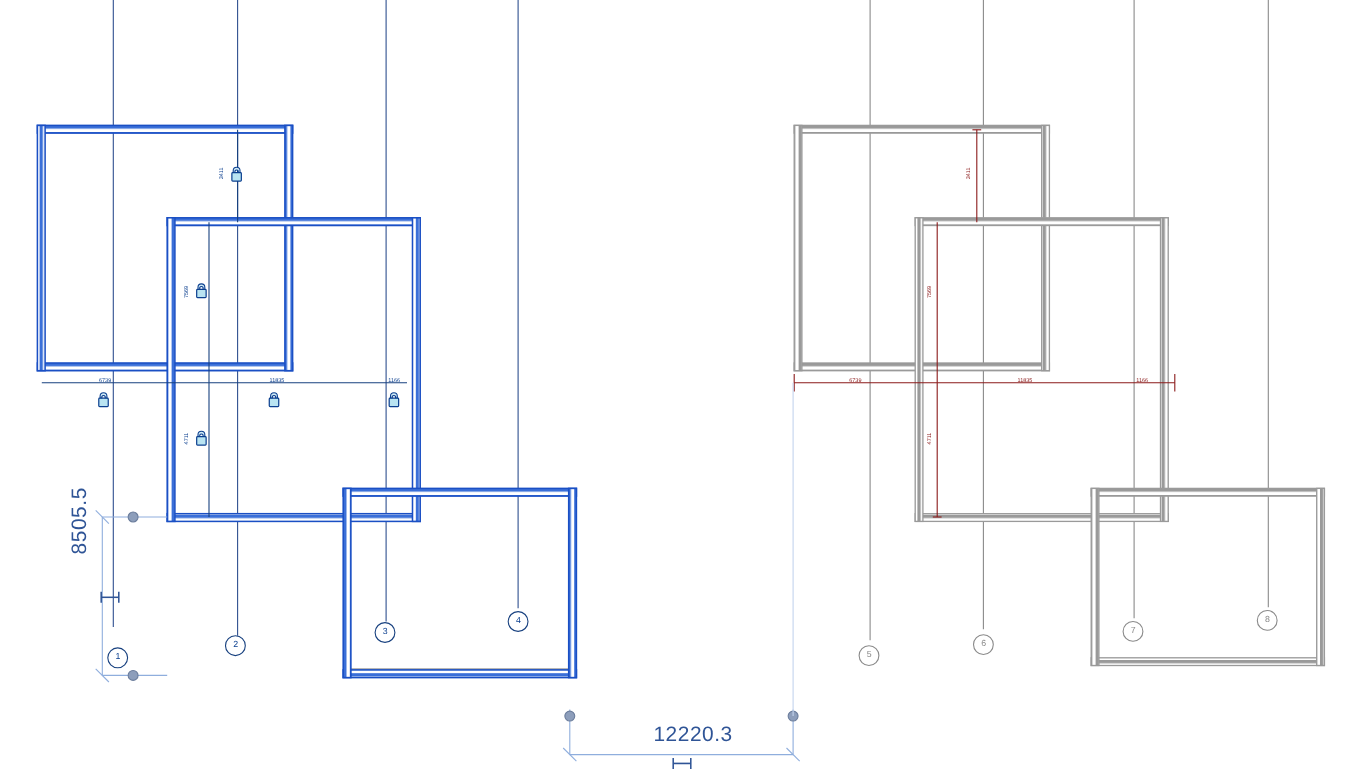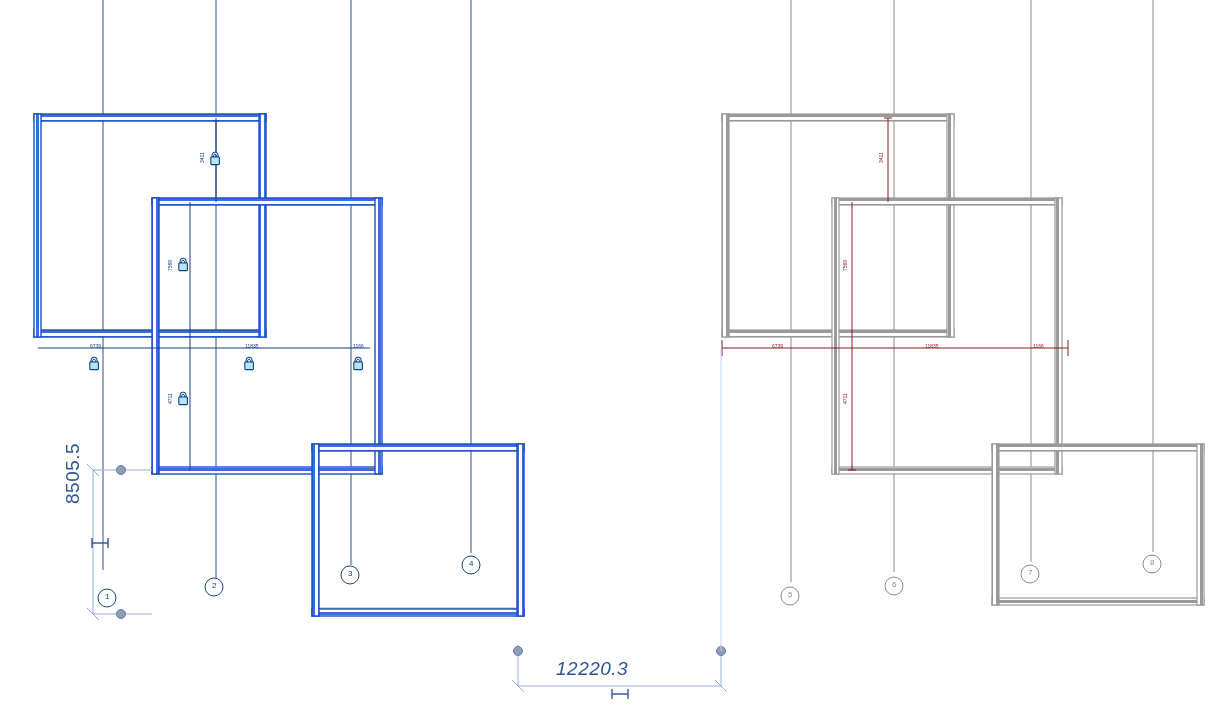--- a/index.html
+++ b/index.html
@@ -191,21 +191,21 @@
     <circle cx="894" cy="586" r="9"></circle>
     <circle cx="1030" cy="574" r="9"></circle>
     <circle cx="1152" cy="564" r="9"></circle>
   </g>
 
   <line x1="721" y1="348" x2="721" y2="651" stroke="#c3d4ee" stroke-width="1"></line>
 </svg>
 
 <div class="lbl dimtext-lg" style="left:62px;top:504px;transform:rotate(-90deg);transform-origin:left top;">8505.5</div>
 
-<div class="lbl dimtext-lg" style="left:556px;top:658px;font-style:italic;">12220.3</div>
+<div class="lbl dimtext-lg" style="left:594px;top:658px;">12220.3</div>
 
 <div class="lbl dimtext-sm sel" style="left:199px;top:163px;transform:rotate(-90deg);transform-origin:left top;">3411</div>
 <div class="lbl dimtext-sm sel" style="left:167px;top:271px;transform:rotate(-90deg);transform-origin:left top;">7569</div>
 <div class="lbl dimtext-sm sel" style="left:167px;top:404px;transform:rotate(-90deg);transform-origin:left top;">4711</div>
 <div class="lbl dimtext-sm sel" style="left:90px;top:343px;">6739</div>
 <div class="lbl dimtext-sm sel" style="left:245px;top:343px;">11835</div>
 <div class="lbl dimtext-sm sel" style="left:353px;top:343px;">1166</div>
 
 <div class="lbl dimtext-sm red" style="left:878px;top:163px;transform:rotate(-90deg);transform-origin:left top;">3411</div>
 <div class="lbl dimtext-sm red" style="left:842px;top:271px;transform:rotate(-90deg);transform-origin:left top;">7569</div>

